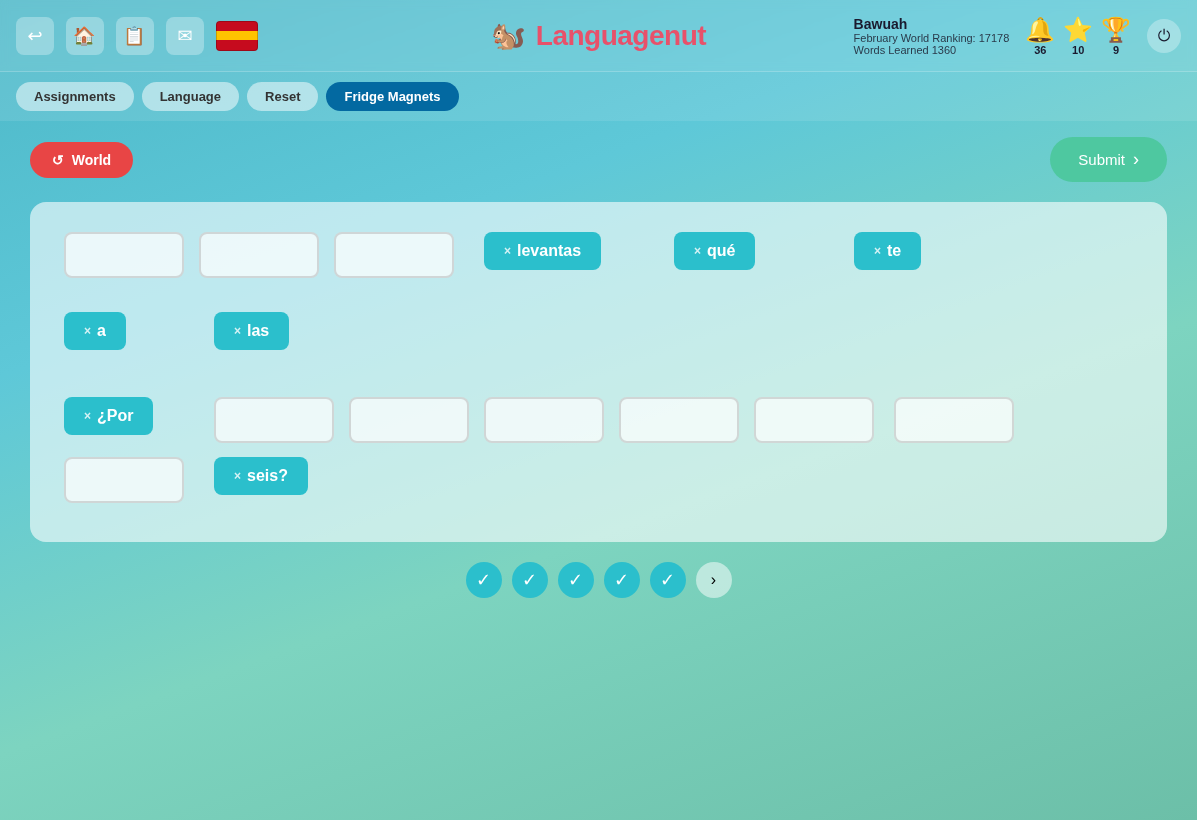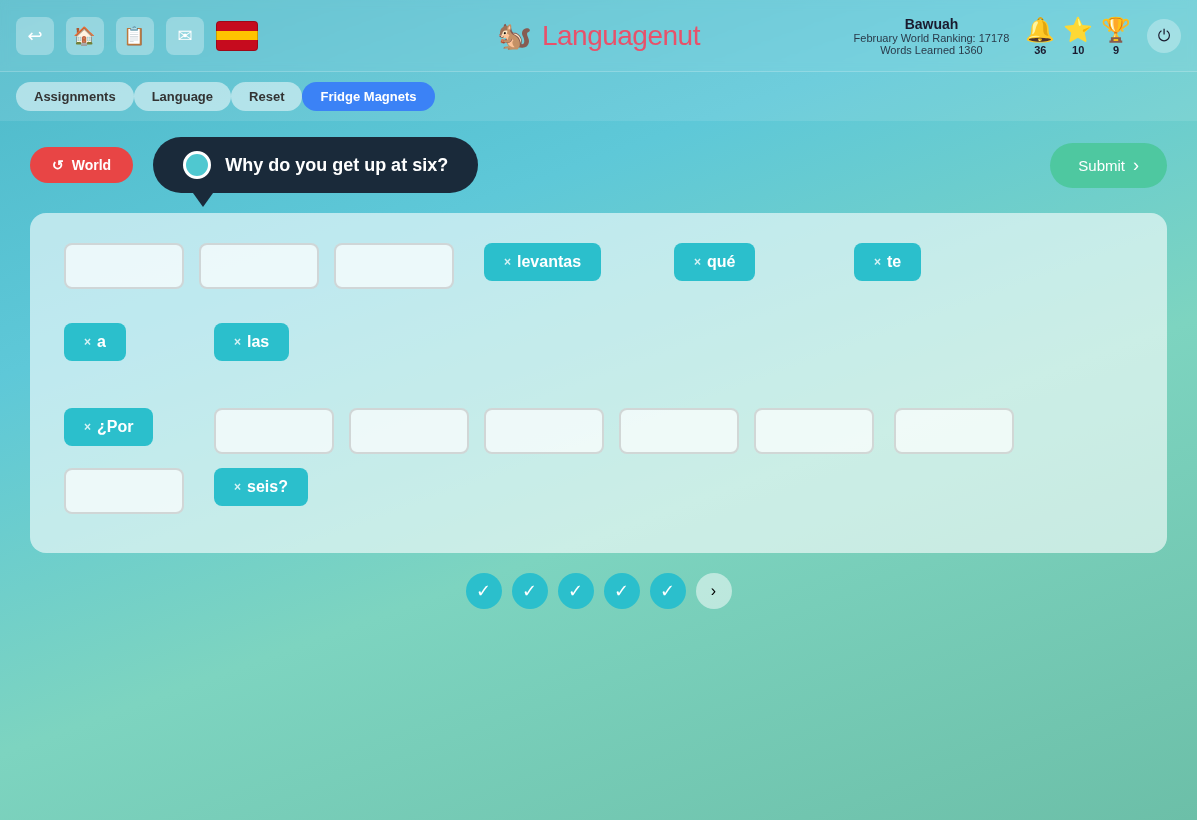--- a/index.html
+++ b/index.html
@@ -61,38 +61,38 @@
       left: 50%;
       transform: translateX(-50%);
     }
 
     .logo-squirrel {
       font-size: 28px;
     }
 
     .logo-text {
       font-size: 28px;
-      font-weight: 400;
+      font-weight: 700;
       color: #1a1a2e;
       letter-spacing: -0.5px;
     }
 
     .logo-text span {
       color: #e8516a;
     }
 
     .user-area {
       margin-left: auto;
       display: flex;
       align-items: center;
       gap: 16px;
     }
 
     .user-info {
-      text-align: center;
+      text-align: left;
       color: #1a1a2e;
     }
 
     .user-name {
       font-weight: 700;
       font-size: 14px;
     }
 
     .user-stats {
       font-size: 11px;
@@ -129,38 +129,38 @@
       align-items: center;
       justify-content: center;
       font-size: 16px;
       color: #1a1a2e;
     }
 
     
     .nav-tabs {
       display: flex;
       align-items: center;
-      gap: 0;
+      gap: 8px;
       padding: 10px 16px;
       background: rgba(255,255,255,0.1);
     }
 
     .nav-tab {
       padding: 7px 18px;
       border-radius: 20px;
       border: none;
       cursor: pointer;
       font-size: 13px;
       font-weight: 600;
       background: rgba(255,255,255,0.5);
       color: #333;
     }
 
     .nav-tab.active {
-      background: #3b82f6;
+      background: #0369a1;
       color: white;
     }
 
     
     .main-content {
       padding: 16px 30px;
     }
 
     
     .question-row {
@@ -380,24 +380,20 @@
   <button class="nav-tab active">Fridge Magnets</button>
 </div>
 
 <div class="main-content">
 
   <div class="question-row">
     <button class="reset-btn">
       <span>↺</span>
       <span>World</span>
     </button>
-    <div class="speech-bubble">
-      <div class="audio-dot"></div>
-      <span>Why do you get up at six?</span>
-    </div>
     <button class="submit-btn">
       <span>Submit</span>
       <span class="submit-arrow">›</span>
     </button>
   </div>
 
   <div class="magnets-container">
     <div class="magnets-grid">
 
       <div class="tile-empty" style="position:absolute; top:10px; left:10px;"></div>

